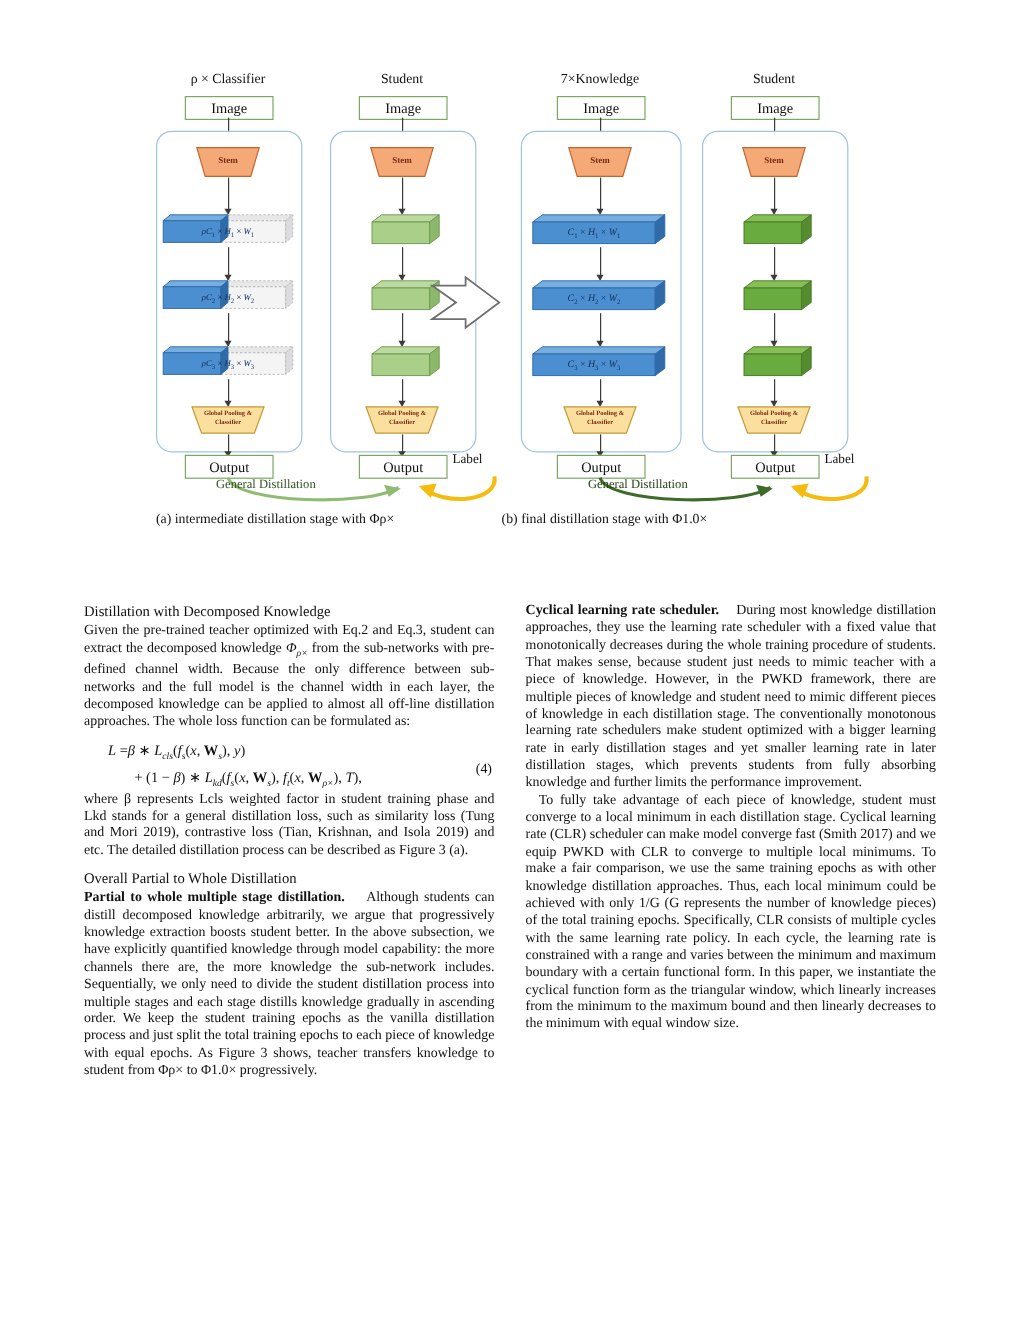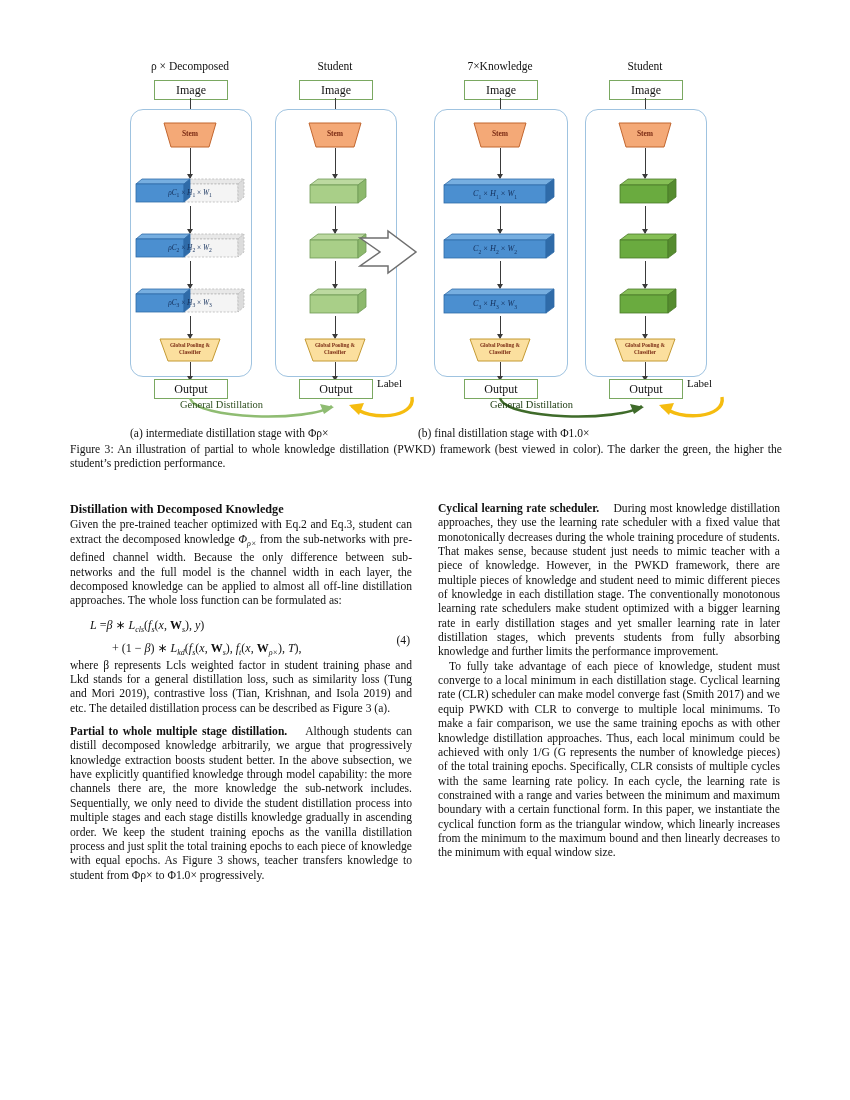--- a/index.html
+++ b/index.html
@@ -85,21 +85,21 @@
     position:absolute;left:70px;top:443px;width:712px;
     font-size:11.6px;line-height:14.4px;text-align:justify;
   }
 
   
   .col{position:absolute;width:342px;font-size:11.6px;line-height:14.35px;text-align:justify;}
   .col.left{left:70px;top:502px;}
   .col.right{left:438px;top:502px;}
 
   h2.sec{
-    font-size:12.2px;font-weight:bold;margin:0 0 2px 0;
+    font-size:12.2px;font-weight:normal;margin:0 0 2px 0;
     font-family:"Liberation Serif", serif;text-align:left;
   }
   .col p{margin:0 0 0 0;text-indent:0;}
   .col p.indent{text-indent:11px;}
   .col .gap{height:9px;}
   .runin{font-weight:bold;}
   .math{font-style:italic;font-family:"Liberation Serif", serif;}
   .bf{font-weight:bold;font-style:normal;}
   sub.s{font-size:8px;font-style:italic;}
 
@@ -109,21 +109,21 @@
   .eqnum{position:absolute;right:2px;top:18px;font-size:11.6px;}
   .cal{font-family:"Liberation Serif", serif;font-style:italic;}
 </style>
 </head>
 <body>
 
 <div class="page">
 
   <div class="figure">
 
-    <div class="panel-title" style="left:60px;top:0;width:120px;">ρ × Decomposed</div>
+    <div class="panel-title" style="left:60px;top:0;width:120px;">ρ × Classifier</div>
 
     <div class="panel-title" style="left:205px;top:0;width:120px;">Student</div>
 
     <div class="nodebox" style="left:84px;top:20px;width:72px;">Image</div>
     <div class="nodebox" style="left:229px;top:20px;width:72px;">Image</div>
 
     <div class="varrow" style="left:120px;top:38px;height:22px;"></div>
     <div class="varrow" style="left:265px;top:38px;height:22px;"></div>
 
     <div class="netbox" style="left:60px;top:49px;width:120px;height:266px;"></div>
@@ -382,37 +382,37 @@
 
     <div class="distlabel" style="left:617px;top:317px;width:60px;font-size:11px;">Label</div>
     <svg class="bigarrow" style="left:570px;top:334px;" width="90" height="32">
       <path d="M82,3 C86,24 40,28 22,12" fill="none" stroke="#f5bc10" stroke-width="3.4"></path>
       <polygon points="19,11 34,9 29,21" fill="#f5bc10"></polygon>
     </svg>
 
     <div class="subcap" style="left:348px;top:367px;width:265px;">(b) final distillation stage with Φ1.0×</div>
   </div>
 
-  <div class="caption">Figure 3: An illustration of partial to whole knowledge distillation (PWKD) framework (best viewed in color). The darker the green, the higher the student’s prediction performance.</div>
 
   <div class="col left">
     <h2 class="sec">Distillation with Decomposed Knowledge</h2>
     <p><span>Given the pre-trained teacher optimized with Eq.2 and Eq.3, student can extract the decomposed knowledge </span><span class="math">Φ<sub class="s">ρ×</sub></span><span> from the sub-networks with pre-defined channel width. Because the only difference between sub-networks and the full model is the channel width in each layer, the decomposed knowledge can be applied to almost all off-line distillation approaches. The whole loss function can be formulated as:</span></p>
 
     <div class="eqwrap">
       <div class="eqbody">
         <span class="cal">L</span> =<span class="math">β</span> ∗ <span class="cal">L</span><sub class="s">cls</sub>(<span class="math">f<sub class="s">s</sub></span>(<span class="math">x</span>, <span class="bf">W</span><sub class="s">s</sub>), <span class="math">y</span>)<br>
         <span style="display:inline-block;width:22px"></span>+ (1 − <span class="math">β</span>) ∗ <span class="cal">L</span><sub class="s">kd</sub>(<span class="math">f<sub class="s">s</sub></span>(<span class="math">x</span>, <span class="bf">W</span><sub class="s">s</sub>), <span class="math">f<sub class="s">t</sub></span>(<span class="math">x</span>, <span class="bf">W</span><sub class="s">ρ×</sub>), <span class="math">T</span>),
       </div>
       <div class="eqnum">(4)</div>
     </div>
 
     <p>where β represents Lcls weighted factor in student training phase and Lkd stands for a general distillation loss, such as similarity loss (Tung and Mori 2019), contrastive loss (Tian, Krishnan, and Isola 2019) and etc. The detailed distillation process can be described as Figure 3 (a).</p>
 
     <div class="gap"></div>
+    <h2 class="sec">Overall Partial to Whole Distillation</h2>
     <p><span class="runin">Partial to whole multiple stage distillation.</span>&nbsp;&nbsp;&nbsp;&nbsp;<span>Although students can distill decomposed knowledge arbitrarily, we argue that progressively knowledge extraction boosts student better. In the above subsection, we have explicitly quantified knowledge through model capability: the more channels there are, the more knowledge the sub-network includes. Sequentially, we only need to divide the student distillation process into multiple stages and each stage distills knowledge gradually in ascending order. We keep the student training epochs as the vanilla distillation process and just split the total training epochs to each piece of knowledge with equal epochs. As Figure 3 shows, teacher transfers knowledge to student from Φρ× to Φ1.0× progressively.</span></p>
   </div>
 
   <div class="col right">
     <p><span class="runin">Cyclical learning rate scheduler.</span>&nbsp;&nbsp;&nbsp;&nbsp;<span>During most knowledge distillation approaches, they use the learning rate scheduler with a fixed value that monotonically decreases during the whole training procedure of students. That makes sense, because student just needs to mimic teacher with a piece of knowledge. However, in the PWKD framework, there are multiple pieces of knowledge and student need to mimic different pieces of knowledge in each distillation stage. The conventionally monotonous learning rate schedulers make student optimized with a bigger learning rate in early distillation stages and yet smaller learning rate in later distillation stages, which prevents students from fully absorbing knowledge and further limits the performance improvement.</span></p>
     <p class="indent">To fully take advantage of each piece of knowledge, student must converge to a local minimum in each distillation stage. Cyclical learning rate (CLR) scheduler can make model converge fast (Smith 2017) and we equip PWKD with CLR to converge to multiple local minimums. To make a fair comparison, we use the same training epochs as with other knowledge distillation approaches. Thus, each local minimum could be achieved with only 1/G (G represents the number of knowledge pieces) of the total training epochs. Specifically, CLR consists of multiple cycles with the same learning rate policy. In each cycle, the learning rate is constrained with a range and varies between the minimum and maximum boundary with a certain functional form. In this paper, we instantiate the cyclical function form as the triangular window, which linearly increases from the minimum to the maximum bound and then linearly decreases to the minimum with equal window size.</p>
   </div>
 
 </div>
 

